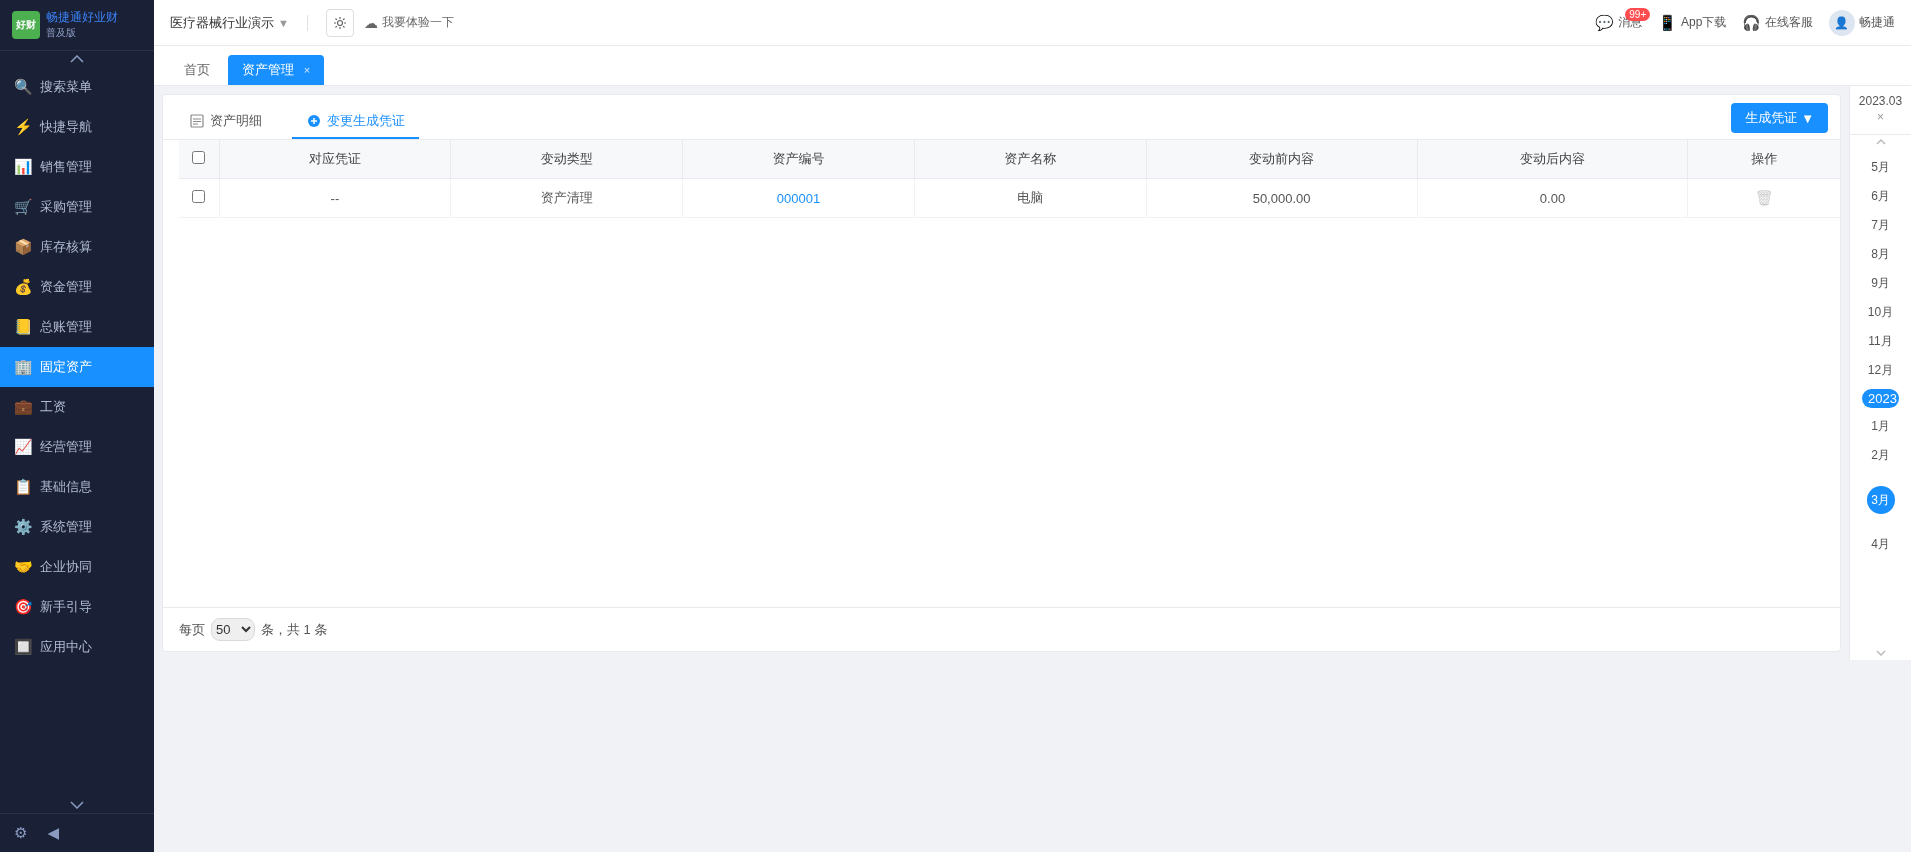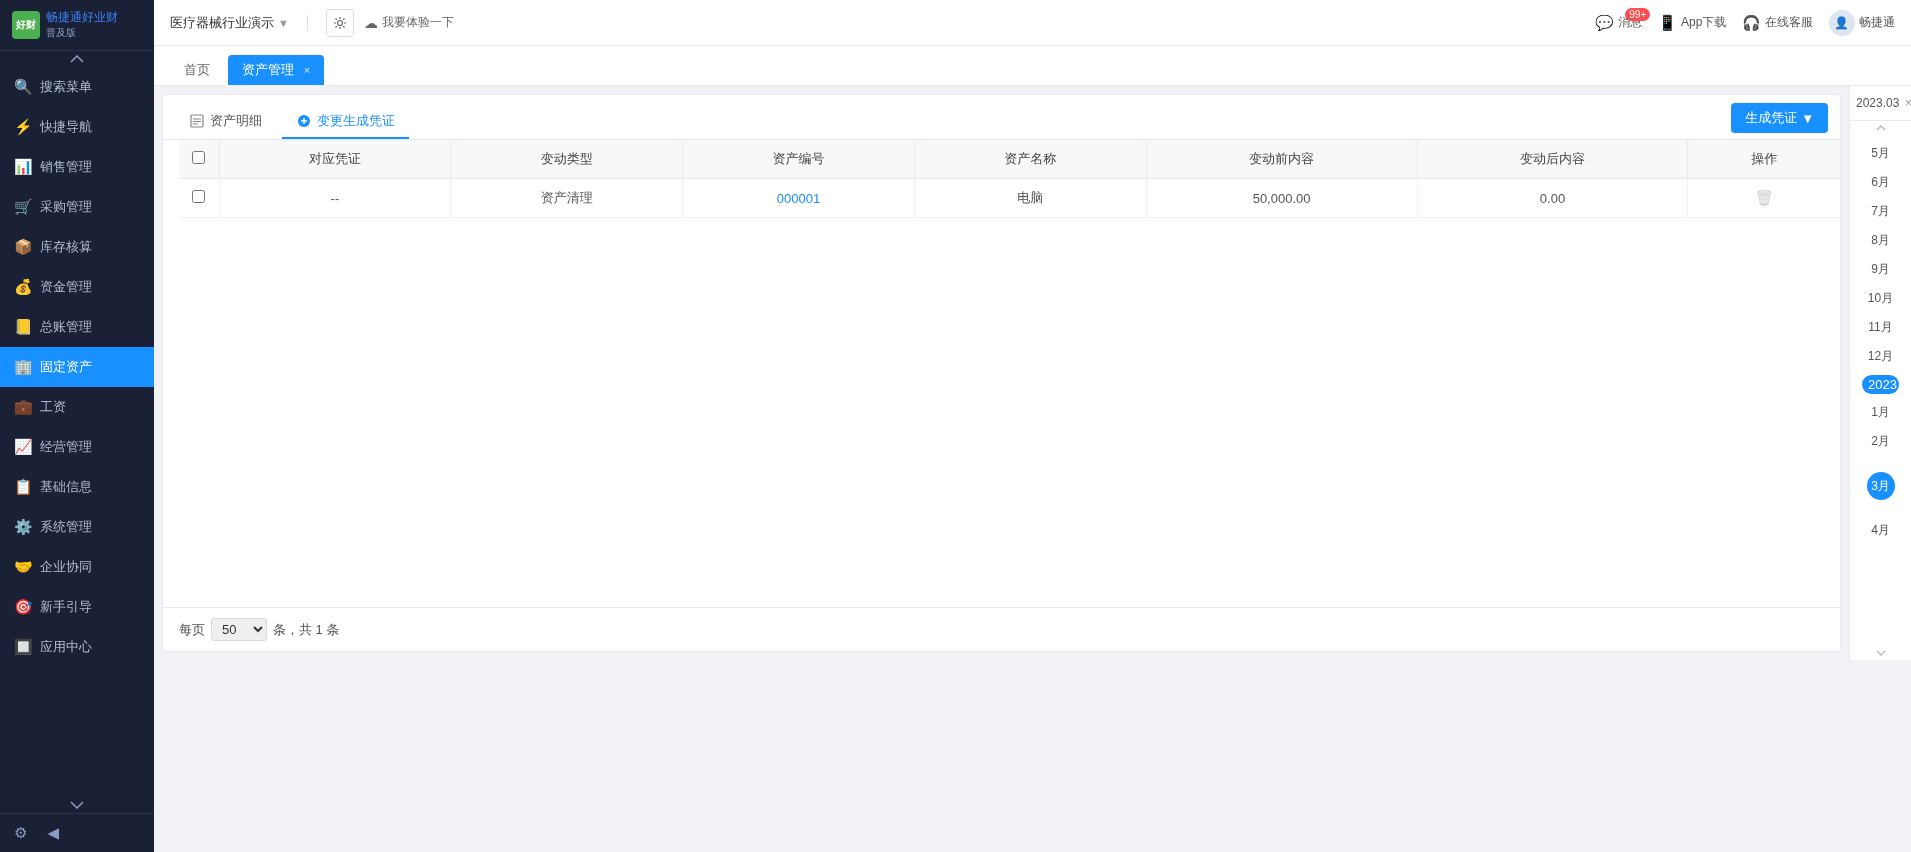--- a/index.html
+++ b/index.html
@@ -183,21 +183,21 @@
       border: 1px solid #e8eaf0;
       border-radius: 4px;
     }
 
     
     .sub-tabs {
       display: flex;
       align-items: center;
       padding: 8px 12px 0;
       border-bottom: 1px solid #e8eaf0;
-      gap: 6px;
+      gap: 16px;
     }
     .sub-tab {
       display: flex;
       align-items: center;
       gap: 5px;
       padding: 7px 14px;
       font-size: 13px;
       cursor: pointer;
       color: #555;
       border-bottom: 2px solid transparent;
@@ -268,22 +268,22 @@
       padding: 10px 16px;
       display: flex;
       align-items: center;
       gap: 6px;
       border-top: 1px solid #e8eaf0;
       font-size: 13px;
       color: #555;
     }
     .page-size-select {
       border: 1px solid #d9d9d9;
-      border-radius: 3px;
-      padding: 2px 6px;
+      border-radius: 9px;
+      padding: 2px 0;
       font-size: 13px;
       color: #333;
     }
 
     
     .calendar-panel {
       width: 62px;
       background: #fff;
       border-left: 1px solid #e8eaf0;
       display: flex;
@@ -292,20 +292,21 @@
       flex-shrink: 0;
       height: 100%;
     }
     .calendar-header {
       display: flex;
       align-items: center;
       justify-content: space-between;
       padding: 8px 6px;
       background: #fff;
       border-bottom: 1px solid #e8eaf0;
+      flex-direction: column;
     }
     .calendar-header-btns {
       display: flex; gap: 2px;
     }
     .cal-btn {
       width: 18px; height: 18px;
       border: none; background: none;
       cursor: pointer; color: #999;
       display: flex; align-items: center; justify-content: center;
       font-size: 12px;

